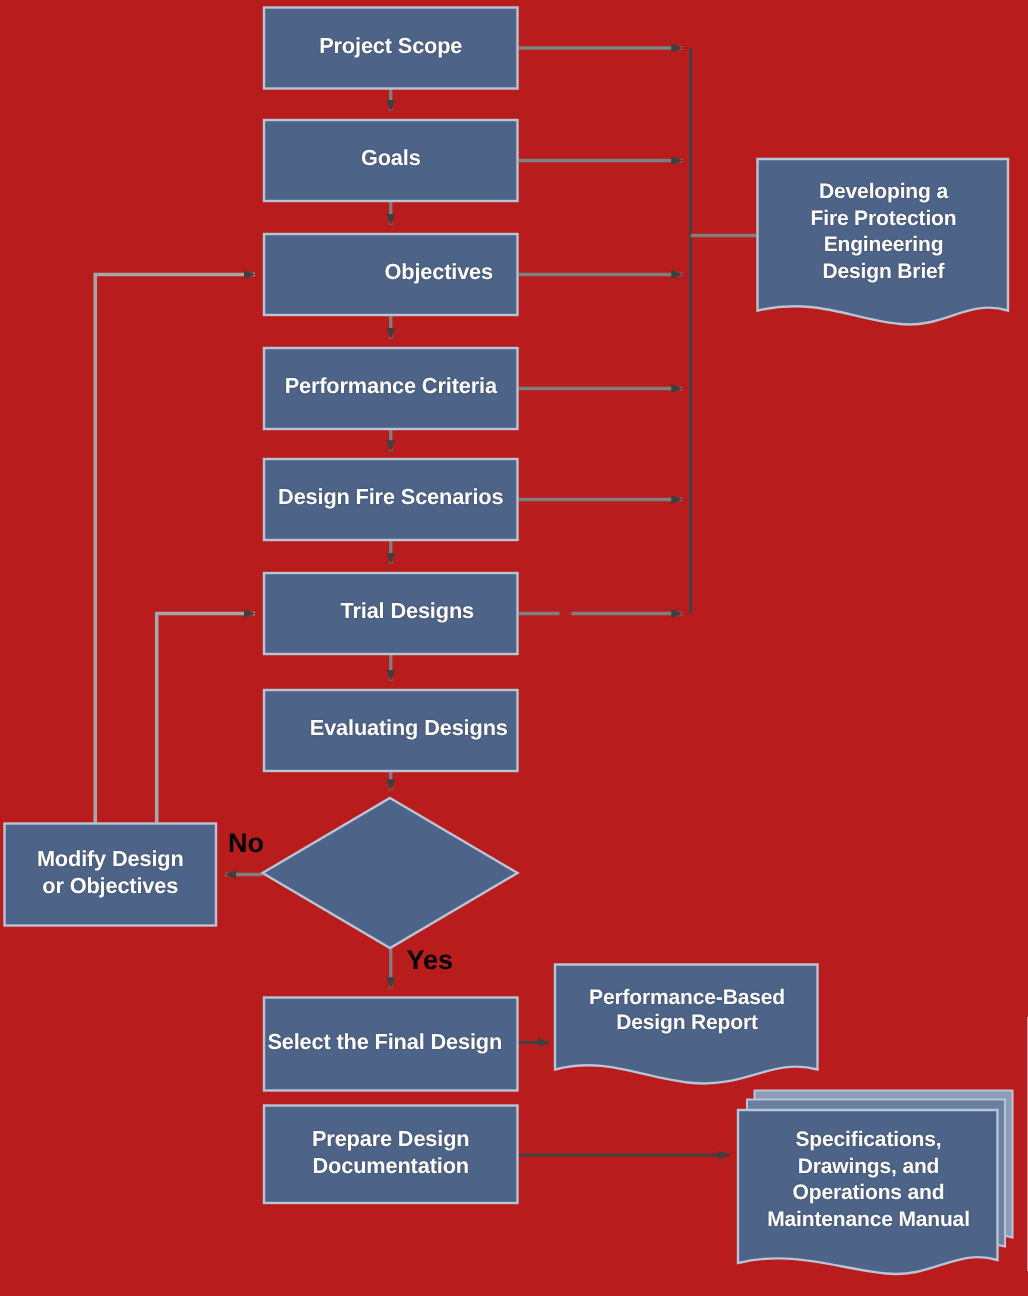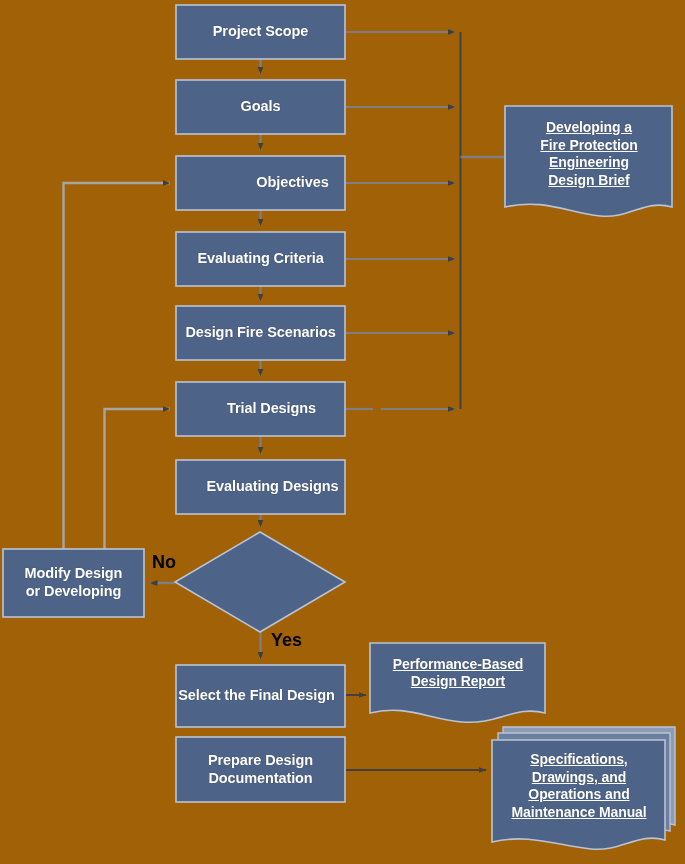--- a/index.html
+++ b/index.html
@@ -4,21 +4,21 @@
 <style>
   html, body {
     margin: 0;
     padding: 0;
     background: #ffffff;
   }
   #canvas {
     position: relative;
     width: 685px;
     height: 864px;
-    background: #a16207;
+    background: #b91c1c;
     font-family: "Liberation Sans", sans-serif;
     overflow: hidden;
   }
   svg.layer {
     position: absolute;
     left: 0;
     top: 0;
     width: 685px;
     height: 864px;
   }
@@ -40,21 +40,20 @@
     position: absolute;
     color: #000000;
     font-weight: bold;
     font-size: 18px;
     line-height: 1;
     white-space: nowrap;
   }
   .doc-label {
     font-size: 14px;
     line-height: 1.25;
-    text-decoration: underline;
   }
 </style>
 </head>
 <body>
 
 <div id="canvas">
 
   <svg class="layer" viewBox="0 0 685 864">
     <defs>
       <marker id="arrowDark" markerWidth="9" markerHeight="9" refX="7.5" refY="3.2" orient="auto" markerUnits="userSpaceOnUse">
@@ -134,35 +133,35 @@
                C559,846 529,833 492,842 Z" fill="#4d6387" stroke="#b9c4d6" stroke-width="1.6"></path>
     </g>
   </svg>
 
   <div class="node-label" style="left:176px; top:5px; width:169px; height:54px;">Project Scope</div>
 
   <div class="node-label" style="left:176px; top:80px; width:169px; height:54px;">Goals</div>
 
   <div class="node-label" style="left:176px; top:156px; width:169px; height:54px;padding-left:32px;">Objectives</div>
 
-  <div class="node-label" style="left:176px; top:232px; width:169px; height:54px;">Evaluating Criteria</div>
+  <div class="node-label" style="left:176px; top:232px; width:169px; height:54px;">Performance Criteria</div>
 
   <div class="node-label" style="left:176px; top:306px; width:169px; height:54px;">Design Fire Scenarios</div>
 
   <div class="node-label" style="left:176px; top:382px; width:169px; height:54px;margin-left:11px;">Trial Designs</div>
 
   <div class="node-label" style="left:176px; top:460px; width:169px; height:54px;margin-left:12px;">Evaluating Designs</div>
 
   <div class="node-label" style="left:176px; top:665px; width:161px; height:62px;">Select the Final Design</div>
 
   <div class="node-label" style="left:176px; top:737px; width:169px; height:65px; white-space:pre-line;">Prepare Design
 Documentation</div>
 
   <div class="node-label" style="left:3px; top:549px; width:141px; height:68px; white-space:pre-line;">Modify Design
-or Developing</div>
+or Objectives</div>
 
 
   <div class="node-label doc-label" style="left:508px; top:110px; width:162px; height:88px; white-space:pre-line;">Developing a
 Fire Protection
 Engineering
 Design Brief</div>
 
   <div class="node-label doc-label" style="left:373px; top:644px; width:170px; height:58px; white-space:pre-line;">Performance-Based
 Design Report</div>
 

